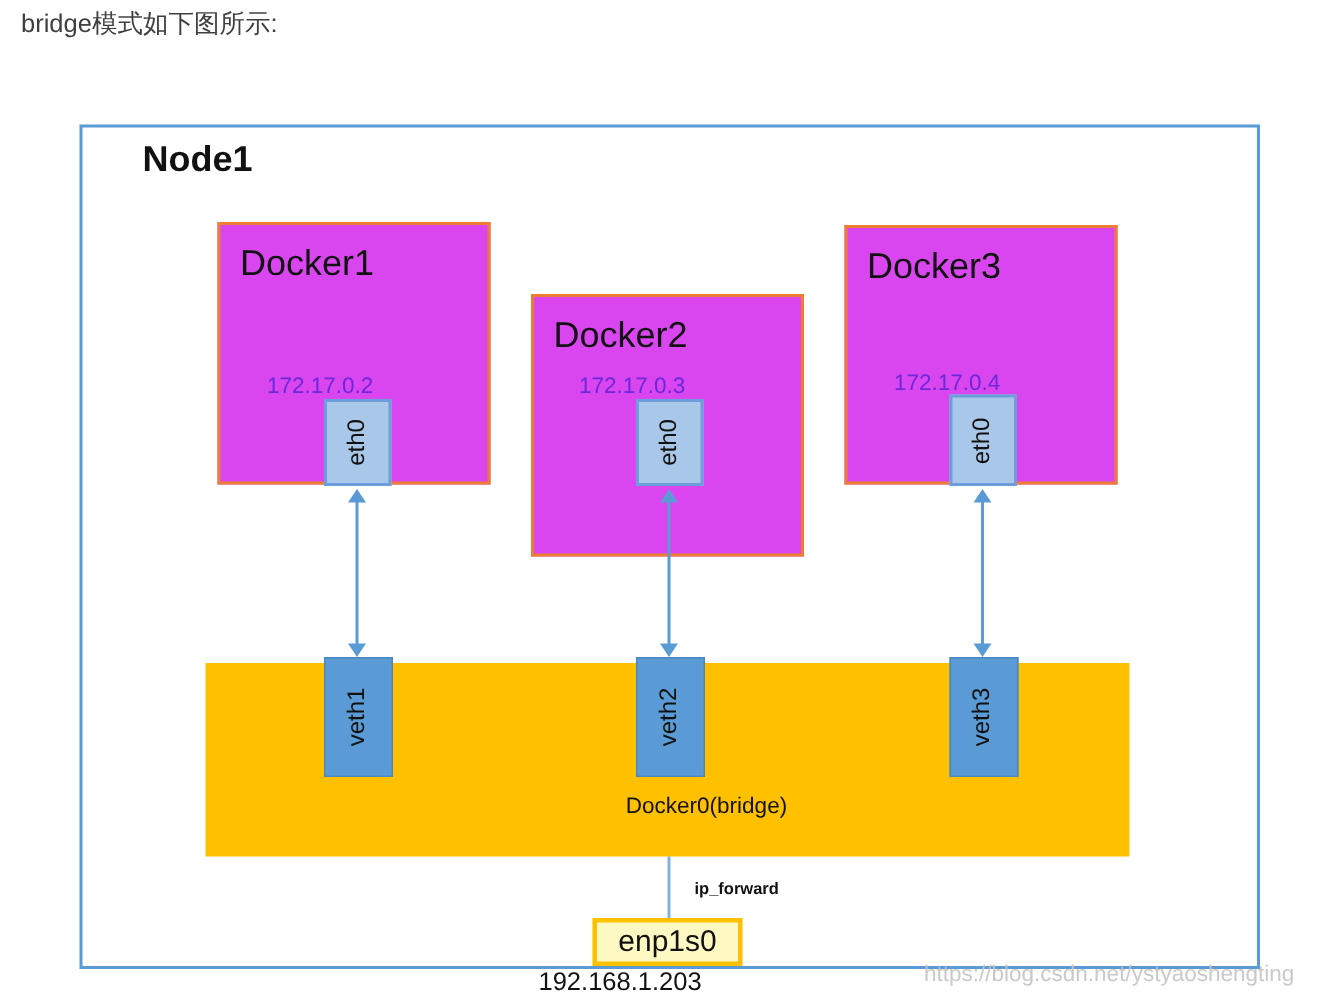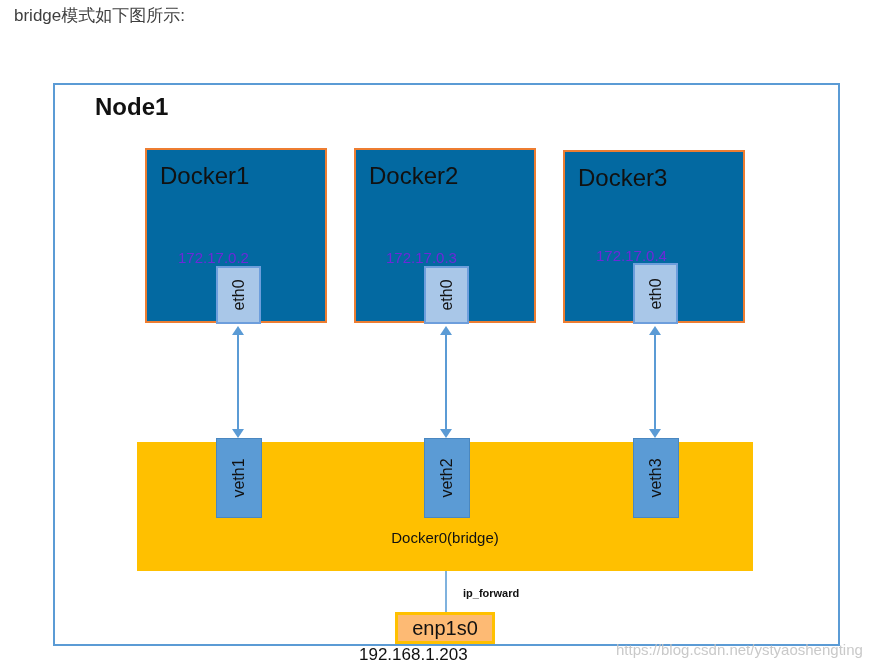--- a/index.html
+++ b/index.html
@@ -6,23 +6,23 @@
   body{font-family:"Liberation Sans","DejaVu Sans",sans-serif;color:#000;}
   .stage{position:relative;width:893px;height:666px;overflow:hidden;background:#fff;}
 
   .caption{position:absolute;left:14px;top:4px;font-size:17px;color:#3f3f3f;}
 
   .node-box{position:absolute;left:53px;top:83px;width:783px;height:559px;
             border:2px solid #5B9BD5;background:#fff;}
   .node-label{position:absolute;left:95px;top:93px;font-size:24px;color:#111;font-weight:bold;}
 
   .docker-box{position:absolute;top:148px;width:178px;height:171px;
-              border:2px solid #ED7D31;background:#0369a1;}
+              border:2px solid #ED7D31;background:#d946ef;}
   .docker-box.d1{left:145px;}
-  .docker-box.d2{left:354px;}
+  .docker-box.d2{left:354px;margin-top:48px;}
   .docker-box.d3{left:563px;top:150px;height:169px;text-align:right;}
   .docker-title{position:absolute;left:13px;top:12px;font-size:24px;color:#111;}
 
   .ip-label{position:absolute;width:120px;font-size:15px;color:#6d28d9;}
   .ip1{left:178px;top:249px;}
   .ip2{left:386px;top:249px;}
   .ip3{left:596px;top:247px;}
 
   .eth-box{position:absolute;width:45px;background:#A9C7E8;border:2px solid #6D9EDC;
            display:flex;align-items:center;justify-content:center;box-sizing:border-box;}
@@ -47,26 +47,26 @@
   .bridge-bar{position:absolute;left:137px;top:442px;width:616px;height:129px;background:#FFC000;}
 
   .veth-box{position:absolute;top:438px;width:46px;height:80px;background:#5B9BD5;
             border:1px solid #4A87C0;display:flex;align-items:center;justify-content:center;
             box-sizing:border-box;}
   .v1{left:216px;}
   .v2{left:424px;}
   .v3{left:633px;}
 
   .bridge-label{position:absolute;left:137px;top:529px;width:616px;text-align:center;
-                font-size:15px;line-height:17px;color:#111;}
+                font-size:15px;line-height:17px;color:#111;padding-left:26px;}
 
   .down-line{position:absolute;left:445px;top:571px;width:2px;height:41px;background:#7FB2DE;}
   .ip-forward{position:absolute;left:463px;top:587px;font-size:11px;font-weight:bold;color:#111;text-align:center;}
 
-  .nic-box{position:absolute;left:395px;top:612px;width:94px;height:26px;background:#fdba74;
+  .nic-box{position:absolute;left:395px;top:612px;width:94px;height:26px;background:#fef9c3;
            border:3px solid #FFC000;display:flex;align-items:center;justify-content:center;
            font-size:20px;color:#111;z-index:5;}
   .host-ip{position:absolute;left:359px;top:645px;width:180px;
            font-size:17px;color:#111;z-index:6;}
 
   .watermark{position:absolute;left:616px;top:641px;font-size:15px;color:rgba(195,195,195,0.9);
              z-index:7;white-space:nowrap;}
 </style>
 </head>
 <body>

